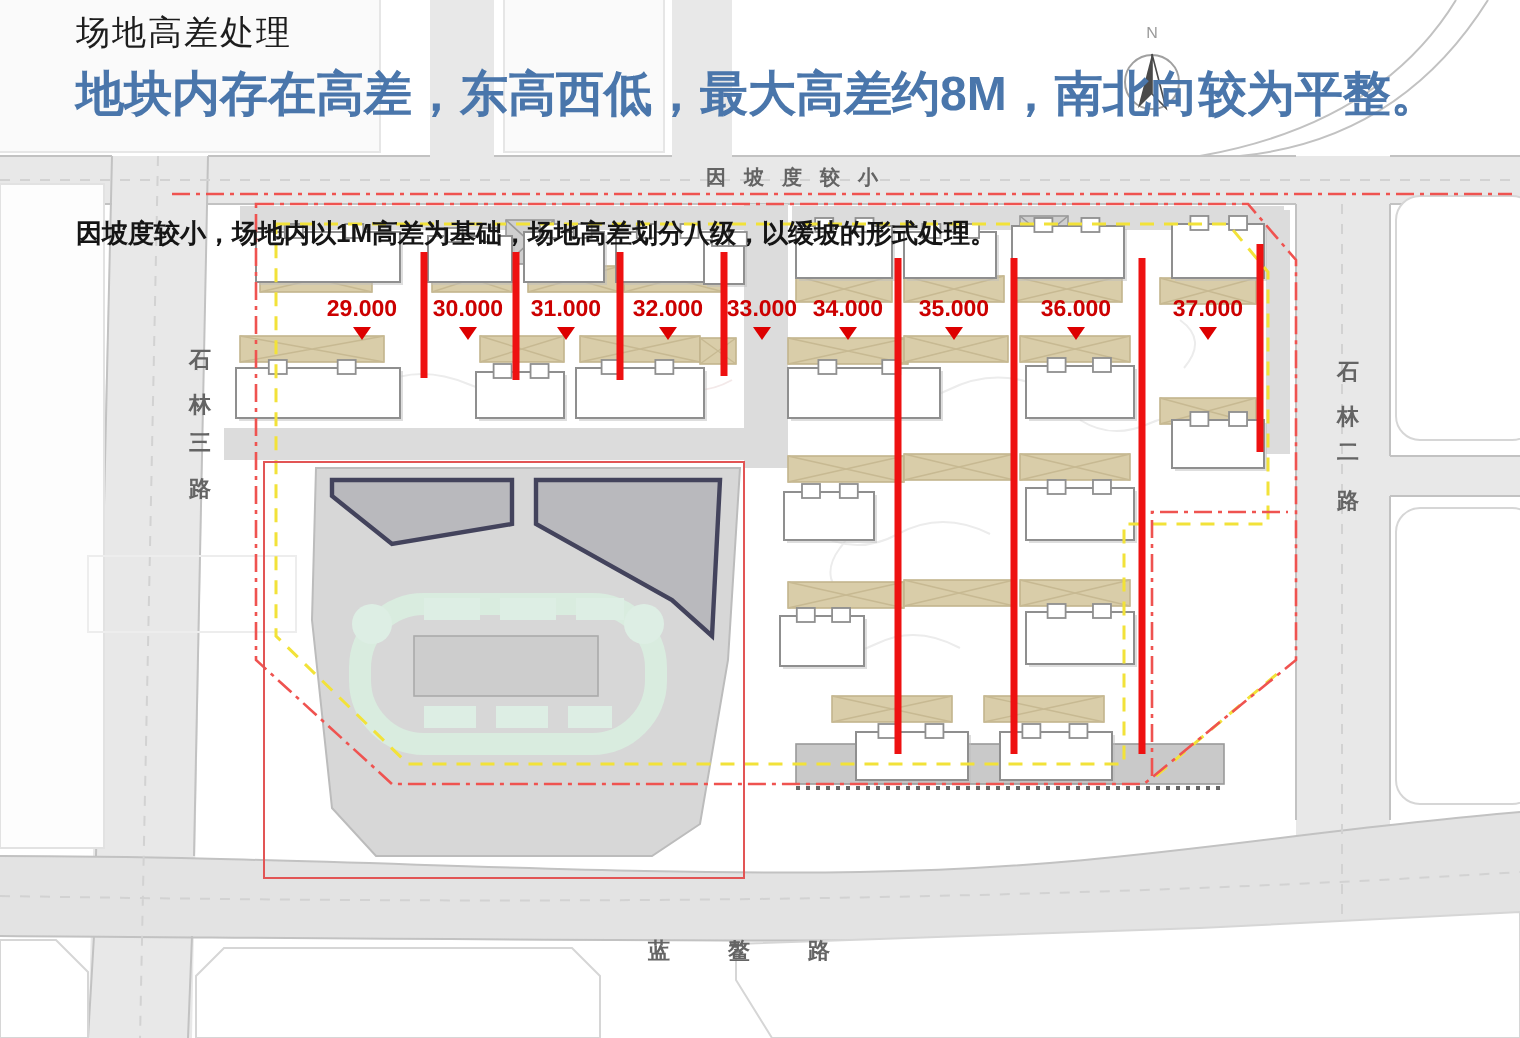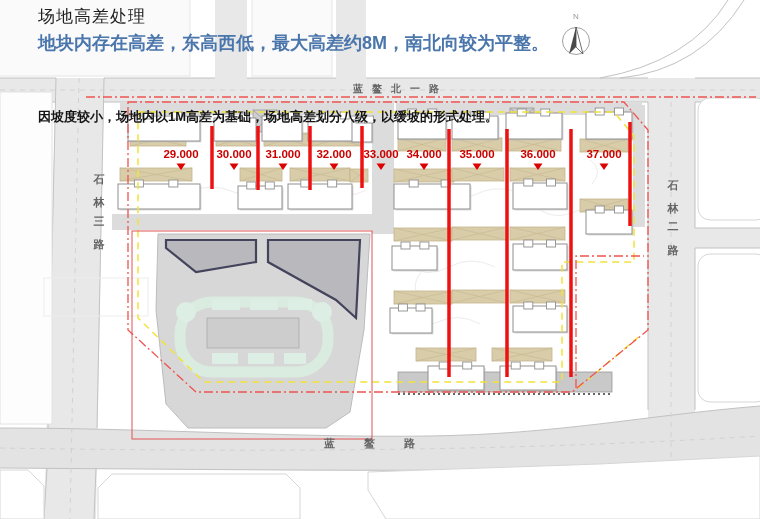--- a/index.html
+++ b/index.html
@@ -5,28 +5,28 @@
   html,body{margin:0;padding:0;}
   body{
     width:760px;height:519px;overflow:hidden;background:#fff;
     font-family:"Liberation Sans","DejaVu Sans",sans-serif;
     position:relative;
   }
   #stage{position:absolute;inset:0;width:760px;height:519px;}
   #plan-svg{position:absolute;left:0;top:0;}
   .hdr{position:absolute;left:38px;white-space:nowrap;z-index:5;}
   #title{top:5px;font-size:17px;font-weight:normal;color:#1d1d1d;letter-spacing:1px;}
-  #subtitle{top:31px;font-size:18px;font-weight:bold;color:#4a76ab;}
+  #subtitle{top:31px;font-size:24px;font-weight:bold;color:#4a76ab;}
   #desc{top:60px;font-size:13px;font-weight:bold;color:#151515;margin-top:48px;}
   .road-label{position:absolute;color:#646464;font-size:11px;font-weight:bold;z-index:4;}
   .road-label.vert{writing-mode:vertical-rl;letter-spacing:21px;}
   #road-north{left:353px;top:82px;letter-spacing:9px;font-size:10px;}
   #road-west{left:91px;top:166px;}
   #road-east{left:665px;top:172px;}
-  #road-south{left:324px;top:436px;letter-spacing:29px;}
+  #road-south{left:324px;top:468px;letter-spacing:29px;}
   #compass{position:absolute;left:559px;top:12px;width:34px;height:48px;z-index:4;}
   #compass .n{position:absolute;left:50%;top:0;transform:translateX(-50%);font-size:8px;color:#9a9a9a;}
 </style>
 </head>
 <body>
 
 <div id="stage">
 
   <svg id="plan-svg" width="760" height="519" viewBox="0 0 760 519">
 
@@ -332,21 +332,21 @@
         <polygon points="533.5,163.5 542.5,163.5 538,170" fill="#dd0000"></polygon>
         <text x="604" y="158" text-anchor="middle" fill="#cc0000" font-size="11.5" font-weight="bold" font-family="&quot;Liberation Sans&quot;,sans-serif">37.000</text>
         <polygon points="599.5,163.5 608.5,163.5 604,170" fill="#dd0000"></polygon>
       </g>
   </svg>
 
   <div class="hdr" id="title">场地高差处理</div>
   <div class="hdr" id="subtitle">地块内存在高差，东高西低，最大高差约8M，南北向较为平整。</div>
   <div class="hdr" id="desc">因坡度较小，场地内以1M高差为基础，场地高差划分八级，以缓坡的形式处理。</div>
 
-  <div class="road-label" id="road-north">蓝鳌北一路</div>
+  <div class="road-label" id="road-north">因坡度较小</div>
   <div class="road-label vert" id="road-west">石林三路</div>
   <div class="road-label vert" id="road-east">石林二路</div>
   <div class="road-label" id="road-south">蓝鳌路</div>
 
   <div id="compass">
     <span class="n">N</span>
     <svg width="34" height="40" viewBox="0 0 34 40" style="position:absolute;top:9px;left:0;">
       <circle cx="17" cy="20" r="13.5" fill="none" stroke="#a0a0a0" stroke-width="1"></circle>
       <polygon points="17,6 10,33 17,26" fill="#4a4a4a"></polygon>
       <polygon points="17,6 24,33 17,26" fill="#ffffff" stroke="#4a4a4a" stroke-width="0.8"></polygon>

